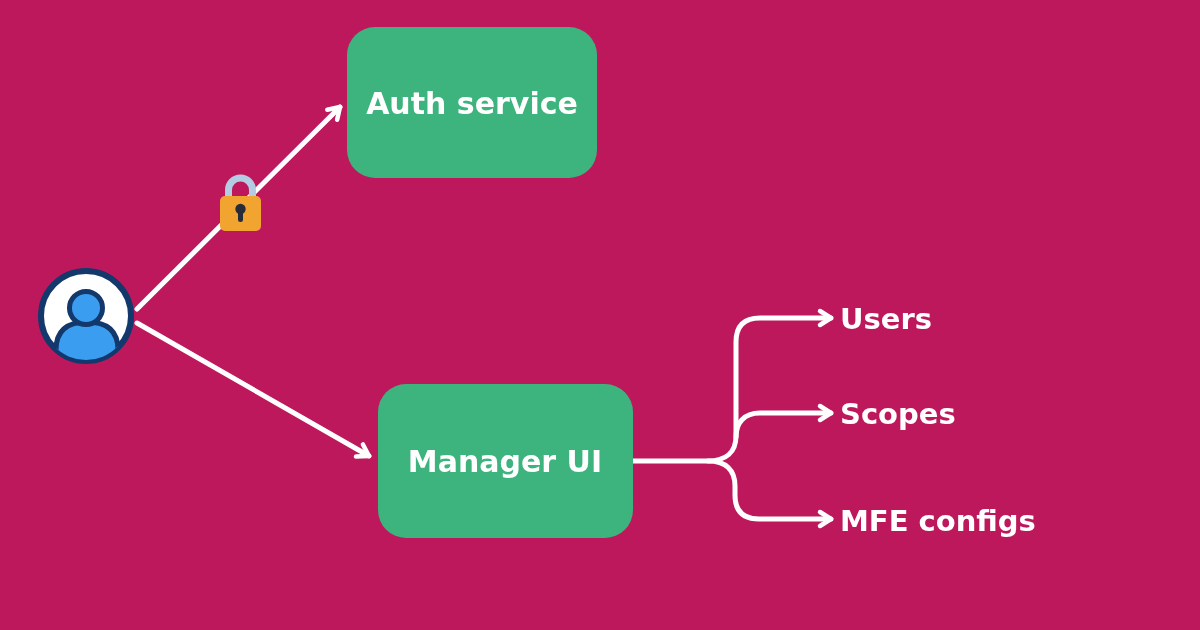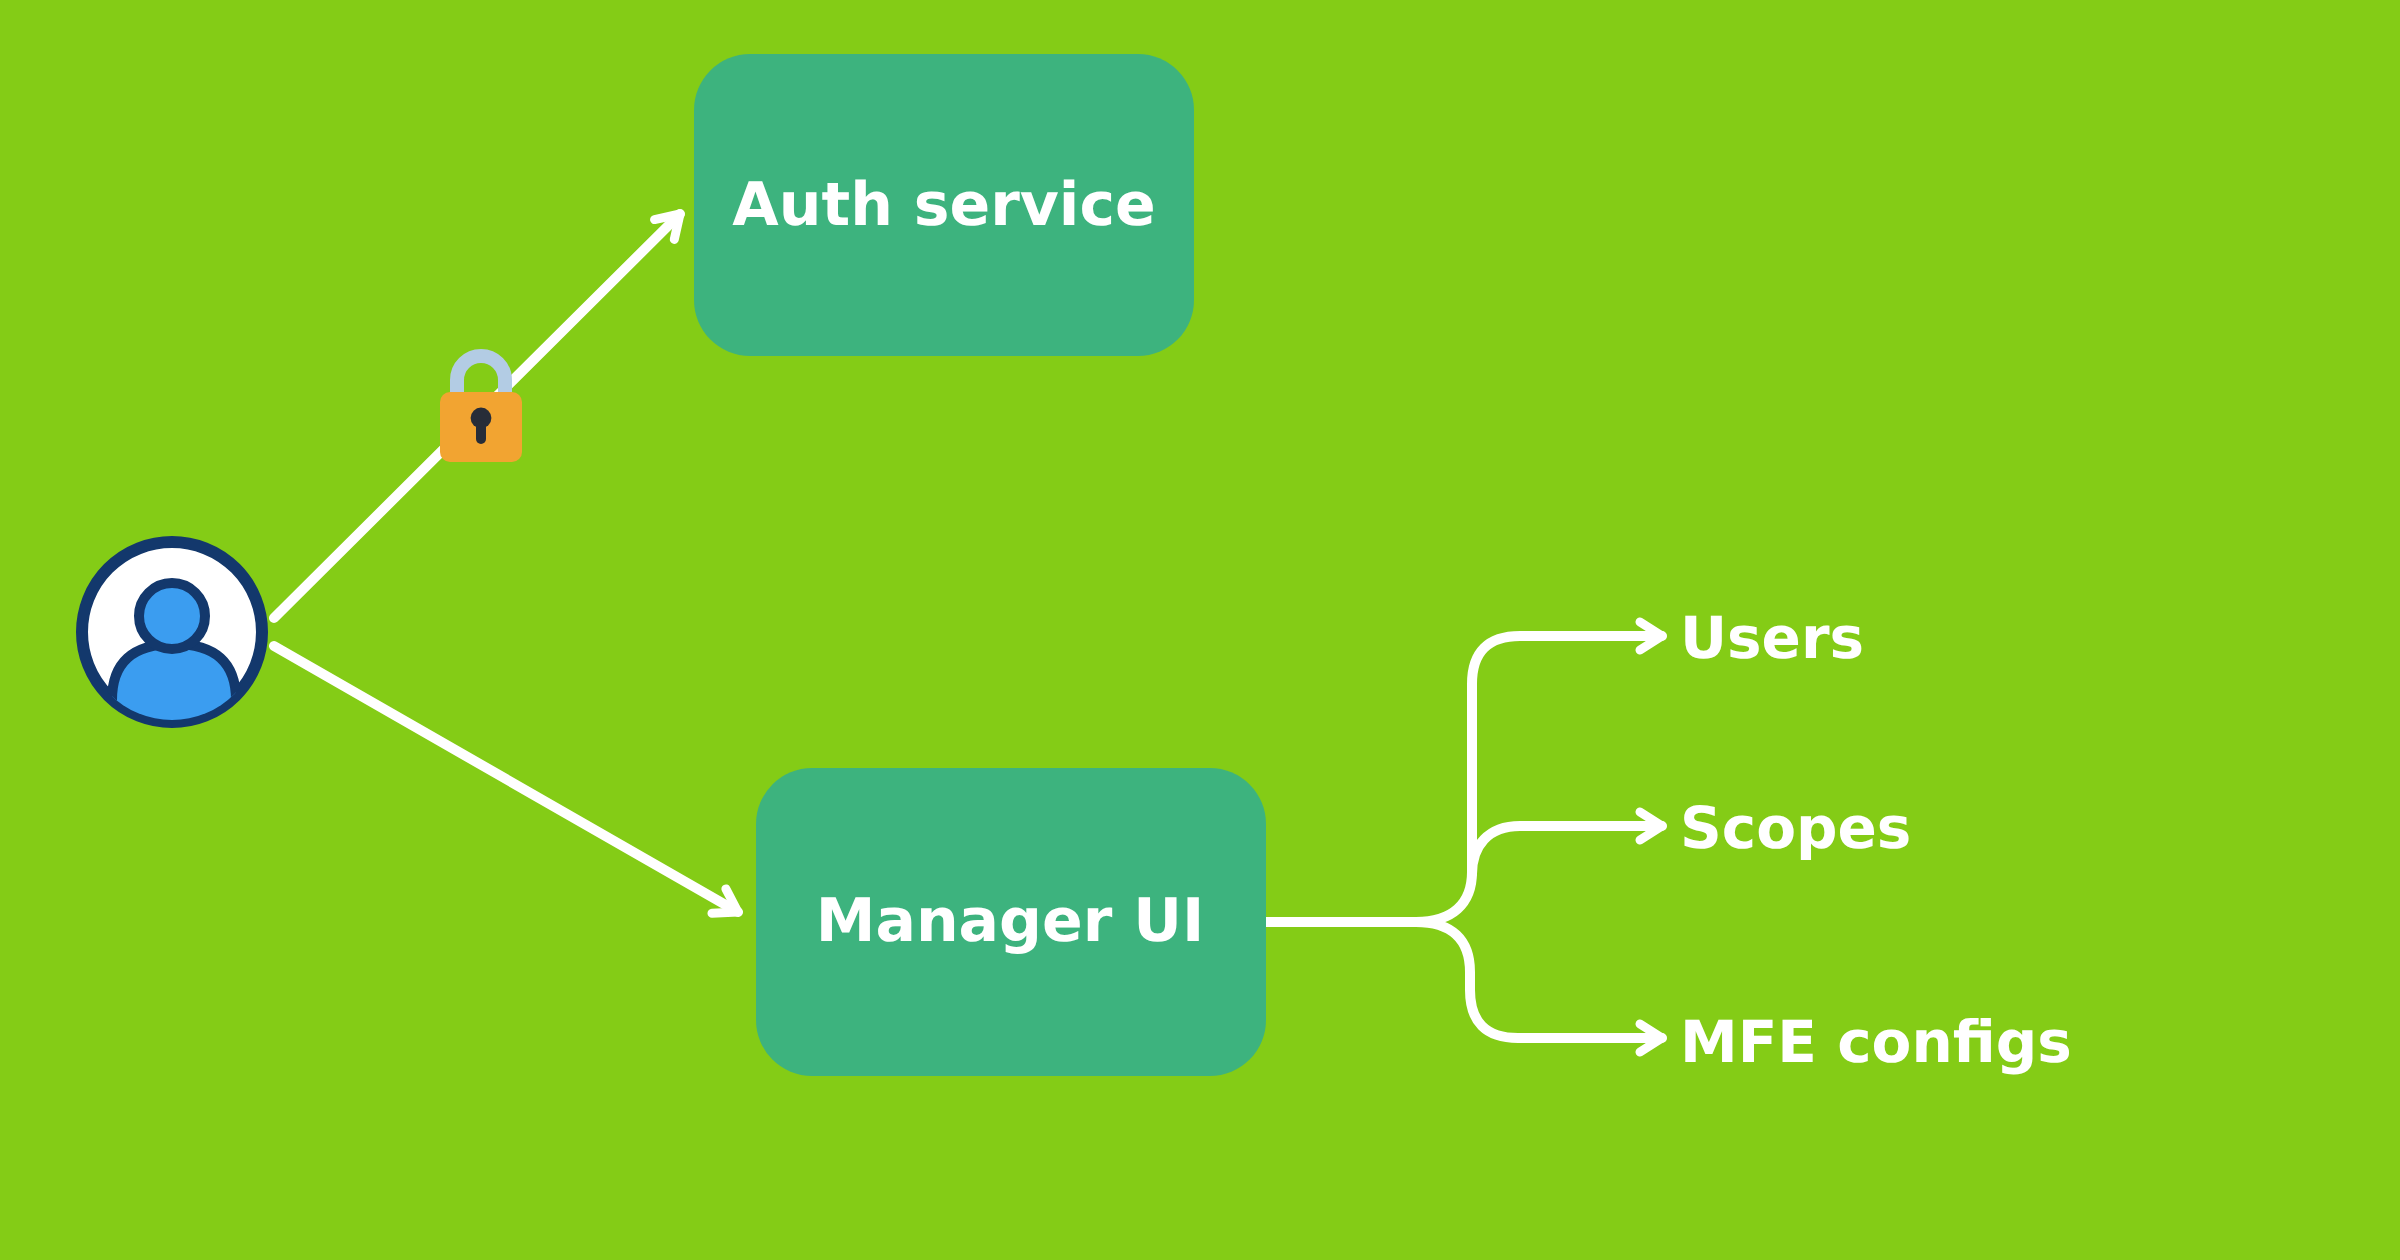--- a/index.html
+++ b/index.html
@@ -1,19 +1,19 @@
 <!DOCTYPE html>
 <html><head>
 <meta charset="utf-8">
 <style>
   html,body { margin:0; padding:0; background:#2d333d; }
   .canvas {
     position:relative;
     width:1200px; height:630px;
-    background:#84cc16;
+    background:#be185d;
     overflow:hidden;
     font-family:"DejaVu Sans","Liberation Sans",sans-serif;
   }
   svg { display:block; }
   .edge {
     fill:none;
     stroke:#ffffff;
     stroke-width:5;
     stroke-linecap:round;
     stroke-linejoin:round;

